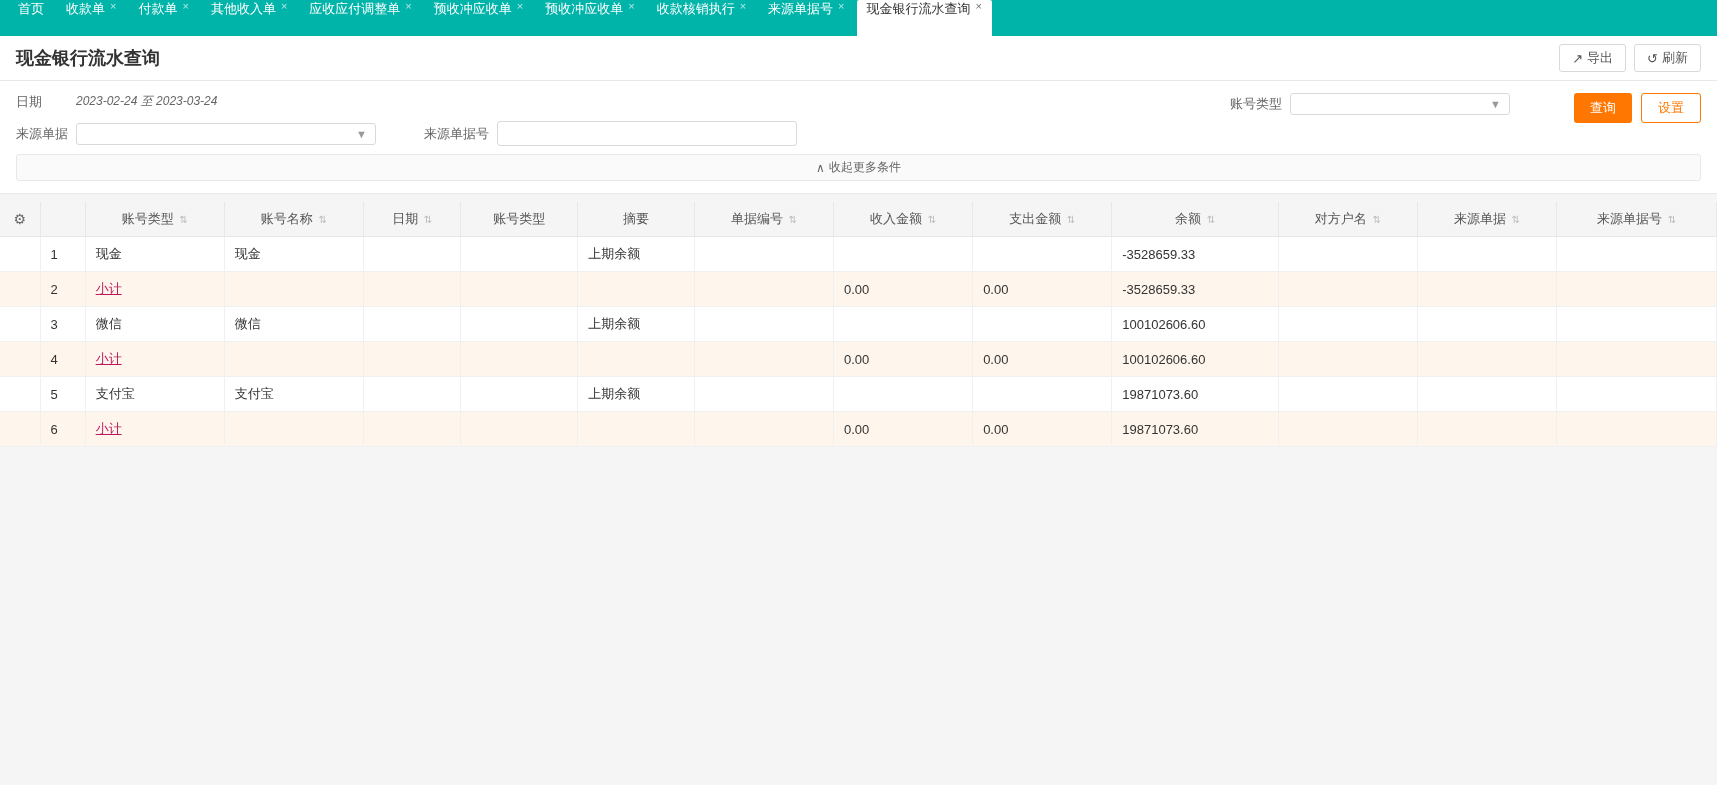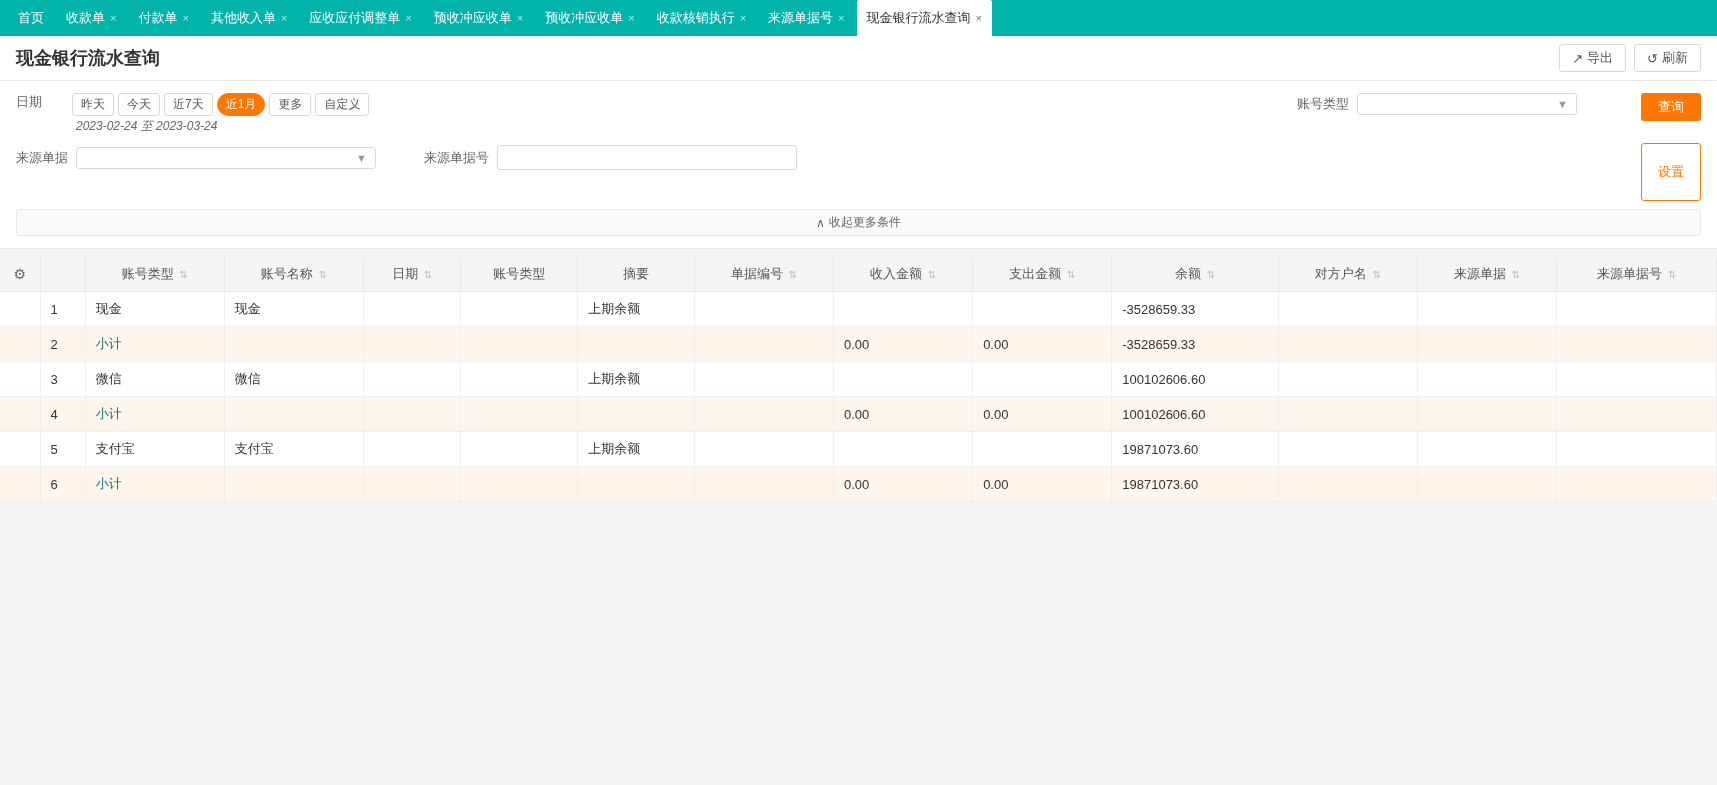--- a/index.html
+++ b/index.html
@@ -9,21 +9,20 @@
     .top-nav {
       display: flex;
       align-items: center;
       background: #00b4aa;
       height: 36px;
       padding: 0 8px;
       gap: 2px;
     }
     .nav-item {
       display: flex;
-      align-items: center;
       padding: 0 10px;
       height: 36px;
       color: #fff;
       font-size: 13px;
       cursor: pointer;
       white-space: nowrap;
       border-radius: 2px 2px 0 0;
     }
     .nav-item.active {
       background: #fff;
@@ -135,21 +134,21 @@
       border-radius: 3px;
       padding: 5px 16px;
       cursor: pointer;
       font-size: 13px;
     }
     .btn-settings {
       background: #fff;
       color: #ff7700;
       border: 1px solid #ff7700;
       border-radius: 3px;
-      padding: 19px 16px;
+      padding: 5px 16px;
       cursor: pointer;
       font-size: 13px;
     }
     .filter-row2 {
       display: flex;
       align-items: center;
       gap: 16px;
     }
     .collapse-btn {
       display: flex;
@@ -192,31 +191,30 @@
     thead th .sort-icon { color: #bbb; font-size: 10px; margin-left: 2px; }
     thead th:first-child { width: 40px; text-align: center; }
     tbody tr { border-bottom: 1px solid #f0f0f0; }
     tbody tr.subtotal { background: #fef6ec; }
     tbody td {
       padding: 8px 10px;
       font-size: 13px;
       border-right: 1px solid #f0f0f0;
     }
     tbody td:first-child { text-align: center; color: #999; }
-    .subtotal-label { color: #0f766e; }
+    .subtotal-label { color: #be185d; text-decoration: underline; }
     .settings-icon { color: #666; font-size: 14px; cursor: pointer; }
     .filter-group {
       display: flex;
       align-items: center;
       gap: 8px;
     }
     .right-actions {
       display: flex;
-      flex-direction: column;
-      gap: 22px;
+      gap: 9px;
       margin-left: auto;
     }
     .date-group {
       display: flex;
       flex-direction: column;
       gap: 2px;
     }
     .date-group-row1 {
       display: flex;
       align-items: center;
@@ -282,28 +280,20 @@
   </div>
 </div>
 
 <div class="filter-area">
   <div style="display:flex; gap:24px; align-items:flex-start;">
 
     <div style="flex:1;">
       <div class="filter-row" style="align-items:flex-start;">
         <span class="filter-label">日期</span>
         <div class="date-group">
-          <div class="date-group-row1">
-            <button class="date-btn">昨天</button>
-            <button class="date-btn">今天</button>
-            <button class="date-btn">近7天</button>
-            <button class="date-btn active">近1月</button>
-            <button class="date-btn">更多</button>
-            <button class="date-btn">自定义</button>
-          </div>
           <div class="date-range">2023-02-24 至 2023-03-24</div>
         </div>
       </div>
       <div class="filter-row2" style="margin-top:8px;">
         <div class="filter-group">
           <span class="filter-label">来源单据</span>
           <div class="select-box" style="min-width:300px;">
             <span></span>
             <span class="chevron">▼</span>
           </div>

